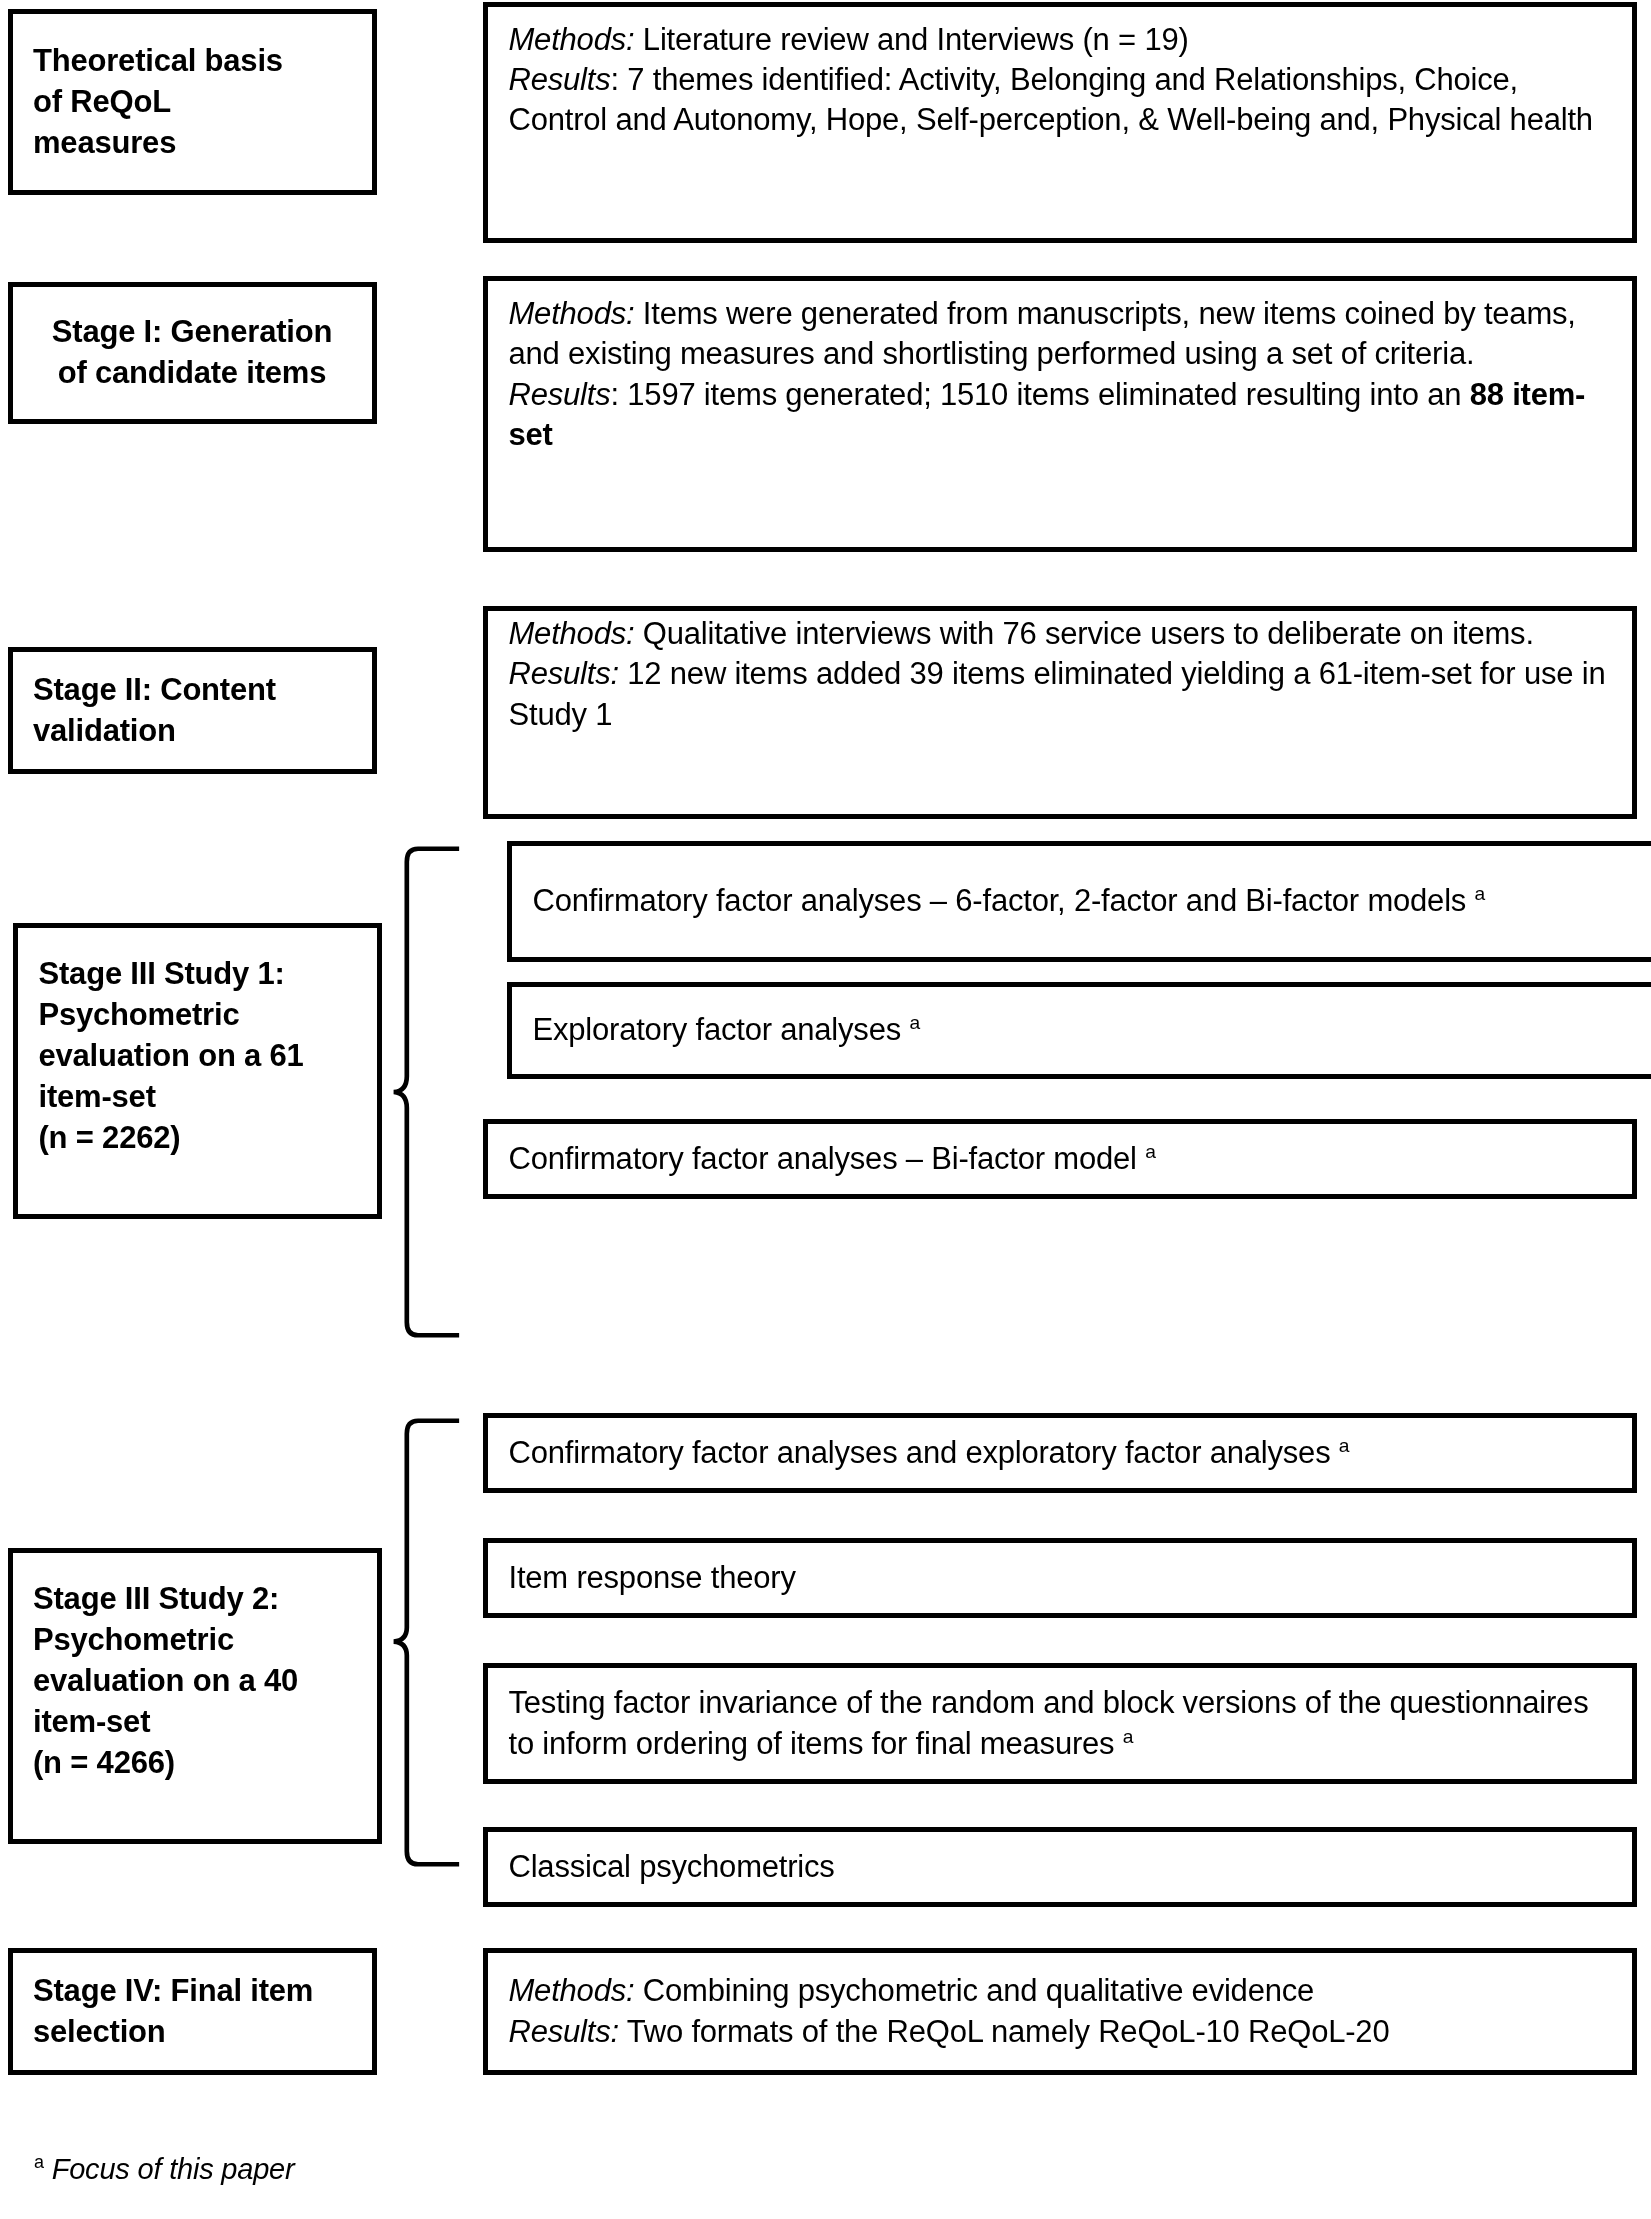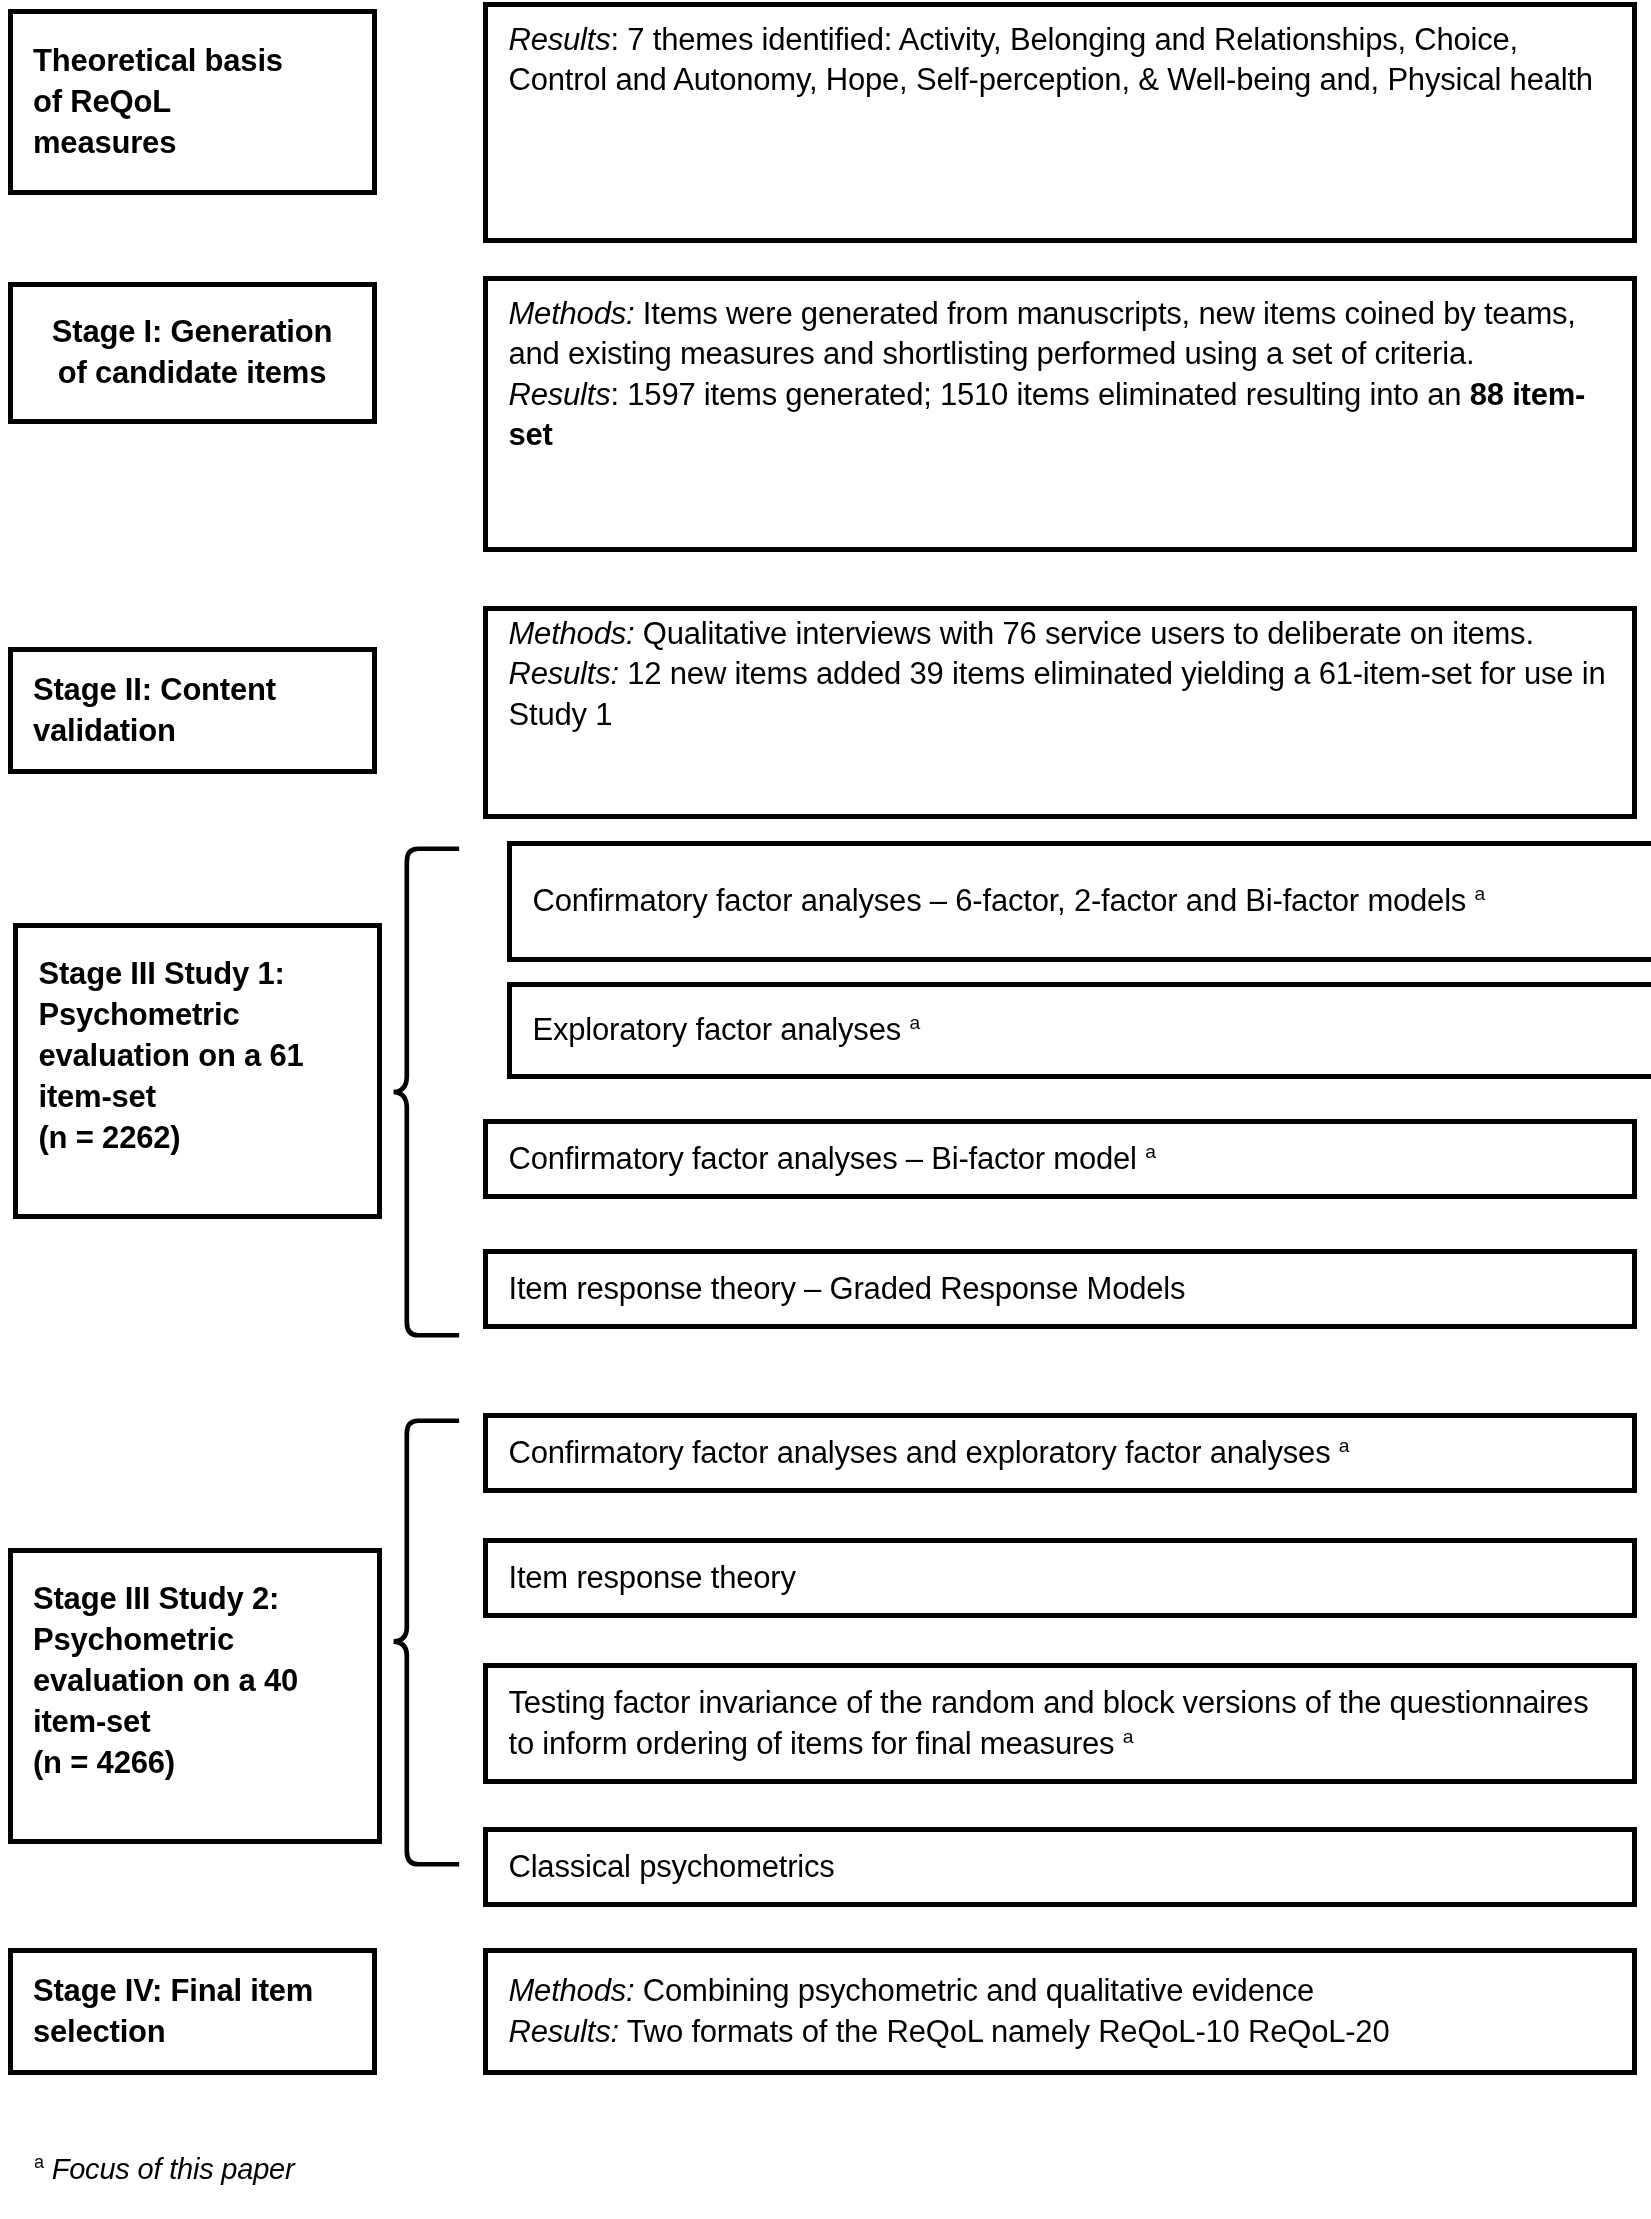--- a/index.html
+++ b/index.html
@@ -87,20 +87,21 @@
 
 <div class="canvas">
 
   <div class="box stage" style="left:7.5px; top:9.3px; width:369px; height:186px;">
     <p>Theoretical basis</p>
     <p>of ReQoL</p>
     <p>measures</p>
   </div>
 
   <div class="box detail" style="left:483px; top:1.9px; width:1154px; height:241px; justify-content:flex-start; padding-top:13px;">
+    <p><span class="lead">Methods:</span><span> Literature review and Interviews (n = 19)</span></p>
     <p><span class="lead">Results</span><span>: 7 themes identified: Activity, Belonging and Relationships, Choice, Control and Autonomy, Hope, Self-perception, &amp; Well-being and, Physical health</span></p>
   </div>
 
   <div class="box stage" style="left:7.5px; top:282px; width:369px; height:142px;align-items:center;">
     <p>Stage I: Generation</p>
     <p>of candidate items</p>
   </div>
 
   <div class="box detail" style="left:483px; top:276px; width:1154px; height:276px; justify-content:flex-start; padding-top:13px;">
     <p><span class="lead">Methods:</span><span> Items were generated from manuscripts, new items coined by teams, and existing measures and shortlisting performed using a set of criteria.</span></p>
@@ -136,23 +137,20 @@
   </div>
 
   <div class="box detail" style="left:483px; top:982px; width:1154px; height:97px;margin-left:24px;">
     <p><span>Exploratory factor analyses </span><sup>a</sup></p>
   </div>
 
   <div class="box detail" style="left:483px; top:1119px; width:1154px; height:80px;">
     <p><span>Confirmatory factor analyses – Bi-factor model </span><sup>a</sup></p>
   </div>
 
-  <div class="box detail" style="left:483px; top:1249px; width:1154px; height:80px;">
-    <p><span>Item response theory – Graded Response Models</span><sup></sup></p>
-  </div>
 
   <div class="box stage" style="left:7.5px; top:1548px; width:374px; height:296px; justify-content:flex-start; padding-top:26px;">
     <p>Stage III Study 2:</p>
     <p>Psychometric</p>
     <p>evaluation on a 40</p>
     <p>item-set</p>
     <p>(n = 4266)</p>
   </div>
 
   <div class="brace" style="left:390px; top:1417px; width:71px; height:451px;">

